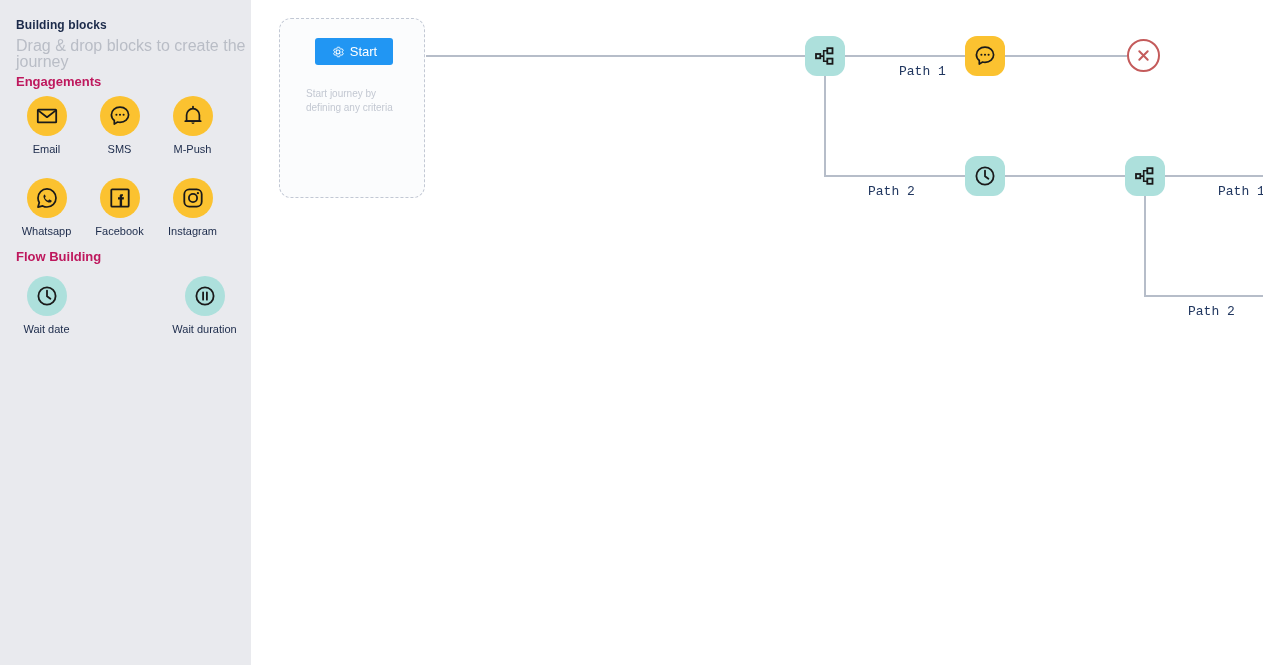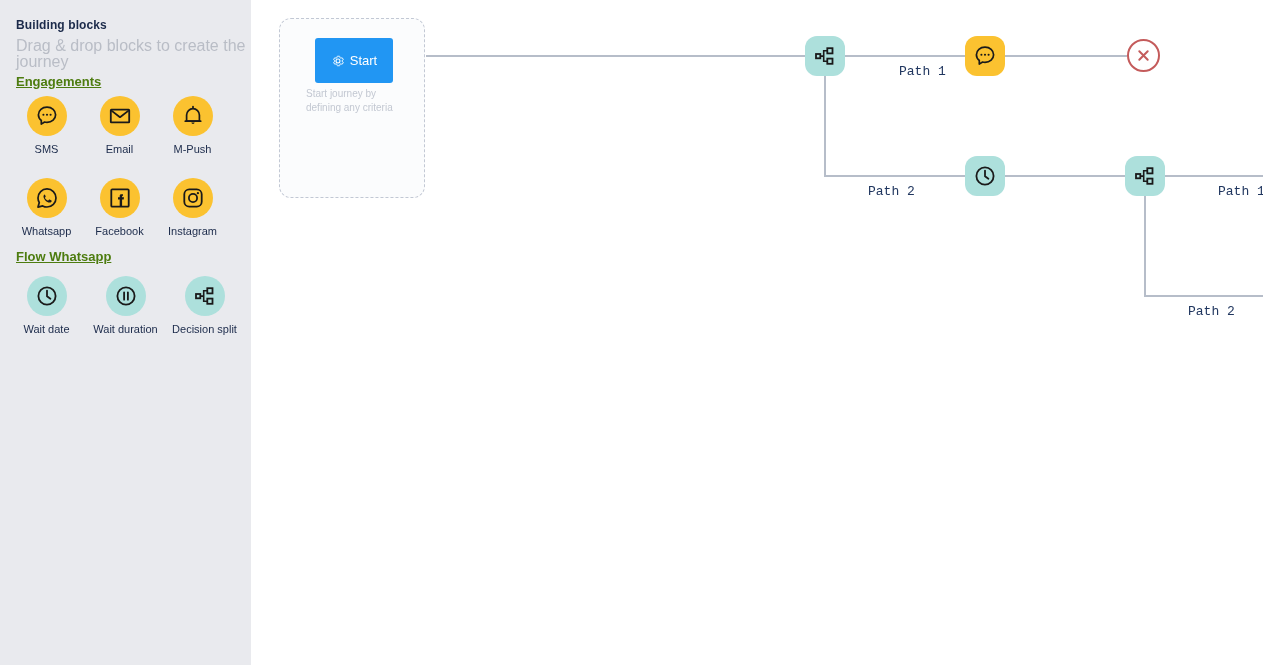--- a/index.html
+++ b/index.html
@@ -36,24 +36,23 @@
   }
   #panel-subtitle {
     font-size: 16px;
     color: #b9bdc6;
     line-height: 16px;
     margin-top: 4px;
   }
   .section-title {
     font-size: 13px;
     font-weight: bold;
-    color: #4d7c0f;
+    color: #be185d;
     margin: 0 0 0 16px;
     line-height: 16px;
-    text-decoration: underline;
   }
   #engagements-title { position: absolute; top: 74px; left: 16px; margin: 0; }
   #flowcontrol-title { position: absolute; top: 249px; left: 16px; margin: 0; }
 
   .block-grid {
     position: absolute;
     left: 10px;
     width: 231px;
     display: flex;
     flex-wrap: wrap;
@@ -113,21 +112,21 @@
     border: 1px dashed #c2c8d4;
     border-radius: 12px;
     background: #fbfcfd;
     box-sizing: border-box;
   }
   #start-button {
     position: absolute;
     left: 35px;
     top: 19px;
     width: 78px;
-    height: 45px;
+    height: 27px;
     background: #2196f3;
     border: none;
     border-radius: 3px;
     color: #ffffff;
     font-size: 13px;
     font-family: "Liberation Sans", sans-serif;
     display: flex;
     align-items: center;
     justify-content: center;
     gap: 5px;
@@ -191,42 +190,42 @@
     <div id="panel-subtitle">Drag &amp; drop blocks to create the journey</div>
   </div>
 
   <div class="section-title" id="engagements-title">Engagements</div>
 
   <div class="block-grid" id="engagements-grid">
 
     <div class="block">
       <div class="block-icon yellow">
         <svg width="26" height="26" viewBox="0 0 26 26">
+          <rect x="3.8" y="6.6" width="18.4" height="12.8" rx="0.6" fill="none" stroke="#1a1a1a" stroke-width="1.8"></rect>
+          <path d="M3.8 7.1 L13 14.2 L22.2 7.1" fill="none" stroke="#1a1a1a" stroke-width="1.8" stroke-linejoin="round"></path>
+        </svg>
+      </div>
+      <div class="block-label">Email</div>
+    </div>
+
+    <div class="block">
+      <div class="block-icon yellow">
+        <svg width="26" height="26" viewBox="0 0 26 26">
           <path d="M13 4.2c-4.9 0-8.6 3.3-8.6 7.6 0 2.3 1.1 4.3 2.9 5.7v3.6l3.3-2.1c.8.2 1.6.3 2.4.3 4.9 0 8.6-3.3 8.6-7.5S17.9 4.2 13 4.2z" fill="none" stroke="#1a1a1a" stroke-width="1.7" stroke-linejoin="round"></path>
           <circle cx="9.4" cy="11.7" r="1.05" fill="#1a1a1a"></circle>
           <circle cx="13" cy="11.7" r="1.05" fill="#1a1a1a"></circle>
           <circle cx="16.6" cy="11.7" r="1.05" fill="#1a1a1a"></circle>
         </svg>
       </div>
       <div class="block-label">SMS</div>
     </div>
 
     <div class="block">
       <div class="block-icon yellow">
         <svg width="26" height="26" viewBox="0 0 26 26">
-          <rect x="3.8" y="6.6" width="18.4" height="12.8" rx="0.6" fill="none" stroke="#1a1a1a" stroke-width="1.8"></rect>
-          <path d="M3.8 7.1 L13 14.2 L22.2 7.1" fill="none" stroke="#1a1a1a" stroke-width="1.8" stroke-linejoin="round"></path>
-        </svg>
-      </div>
-      <div class="block-label">Email</div>
-    </div>
-
-    <div class="block">
-      <div class="block-icon yellow">
-        <svg width="26" height="26" viewBox="0 0 26 26">
           <path d="M13 3.6v1.6" stroke="#1a1a1a" stroke-width="1.7" stroke-linecap="round"></path>
           <path d="M6.6 18.2v-6.1c0-3.5 2.9-6.4 6.4-6.4s6.4 2.9 6.4 6.4v6.1z" fill="none" stroke="#1a1a1a" stroke-width="1.7" stroke-linejoin="round"></path>
           <path d="M5.3 18.2h15.4" stroke="#1a1a1a" stroke-width="1.7" stroke-linecap="round"></path>
           <path d="M11.3 19.6a1.75 1.75 0 0 0 3.4 0z" fill="#1a1a1a"></path>
         </svg>
       </div>
       <div class="block-label">M-Push</div>
     </div>
 
     <div class="block">
@@ -255,21 +254,21 @@
           <rect x="4.3" y="4.3" width="17.4" height="17.4" rx="5" fill="none" stroke="#1a1a1a" stroke-width="1.8"></rect>
           <circle cx="13" cy="13" r="4.1" fill="none" stroke="#1a1a1a" stroke-width="1.8"></circle>
           <circle cx="17.9" cy="8.2" r="1.15" fill="#1a1a1a"></circle>
         </svg>
       </div>
       <div class="block-label">Instagram</div>
     </div>
 
   </div>
 
-  <div class="section-title" id="flowcontrol-title">Flow Whatsapp</div>
+  <div class="section-title" id="flowcontrol-title">Flow Building</div>
 
   <div class="block-grid" id="flowcontrol-grid">
 
     <div class="block">
       <div class="block-icon teal">
         <svg width="26" height="26" viewBox="0 0 26 26">
           <circle cx="13" cy="13" r="8.6" fill="none" stroke="#1a1a1a" stroke-width="1.8"></circle>
           <path d="M13 7.6v5.6l3.4 2.6" fill="none" stroke="#1a1a1a" stroke-width="1.8" stroke-linecap="round" stroke-linejoin="round"></path>
         </svg>
       </div>
@@ -279,31 +278,20 @@
     <div class="block">
       <div class="block-icon teal">
         <svg width="26" height="26" viewBox="0 0 26 26">
           <circle cx="13" cy="13" r="8.6" fill="none" stroke="#1a1a1a" stroke-width="1.8"></circle>
           <path d="M11.1 9.3v7.4M14.9 9.3v7.4" stroke="#1a1a1a" stroke-width="1.8" stroke-linecap="round"></path>
         </svg>
       </div>
       <div class="block-label">Wait duration</div>
     </div>
 
-    <div class="block">
-      <div class="block-icon teal">
-        <svg width="26" height="26" viewBox="0 0 26 26">
-          <rect x="4.0" y="11.0" width="4.3" height="4.3" fill="none" stroke="#1a1a1a" stroke-width="1.8"></rect>
-          <rect x="15.3" y="5.2" width="5.2" height="5.2" fill="none" stroke="#1a1a1a" stroke-width="1.8"></rect>
-          <rect x="15.3" y="15.6" width="5.2" height="5.2" fill="none" stroke="#1a1a1a" stroke-width="1.8"></rect>
-          <path d="M8.3 13.1h3.4V7.8h3.6M11.7 13.1v5.1h3.6" fill="none" stroke="#1a1a1a" stroke-width="1.6"></path>
-        </svg>
-      </div>
-      <div class="block-label">Decision split</div>
-    </div>
 
   </div>
 </div>
 
 <div id="canvas">
 
   <svg id="flow-svg">
     <g stroke="#b6bdc9" stroke-width="2" fill="none">
 
       <line x1="175" y1="56" x2="554" y2="56"></line>

